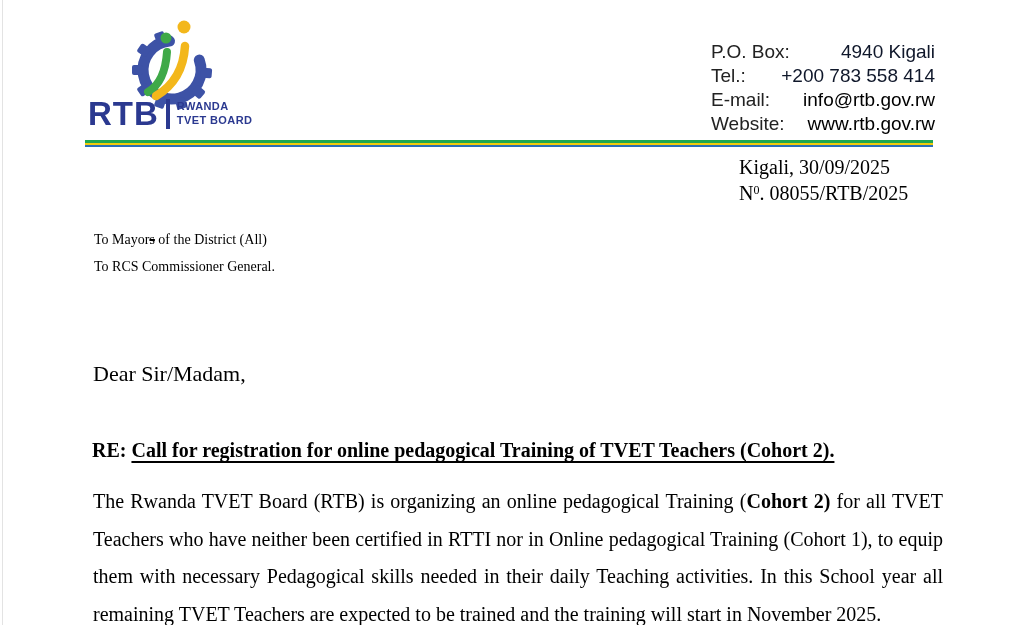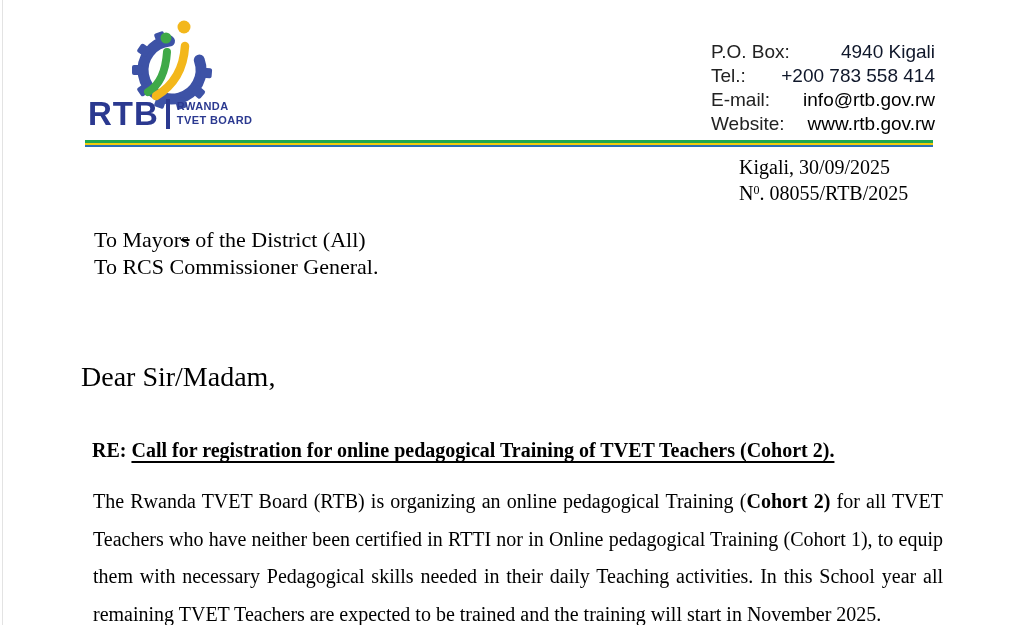--- a/index.html
+++ b/index.html
@@ -41,26 +41,26 @@
   .stripe .s-blue{height:2px;background:#2C70B7;}
   
   .meta{
     position:absolute;left:723px;top:156px;
     font-size:20px;font-weight:normal;line-height:23px;margin-left:16px;
   }
   .meta sup{font-size:12px;vertical-align:6px;}
   
   .recipients{
     position:absolute;left:94px;top:226px;
-    font-size:22px;line-height:27px;
+    font-size:14px;line-height:27px;
   }
   .struck{text-decoration:line-through;text-decoration-thickness:1.5px;}
   .salutation{
-    position:absolute;left:81px;top:361px;
-    font-size:28px;
+    position:absolute;left:93px;top:361px;
+    font-size:22px;
   }
   .subject{
     position:absolute;left:92px;top:439px;
     font-size:20px;font-weight:bold;
   }
   .subject .u{
     text-decoration:underline;
     text-decoration-thickness:2px;
     text-underline-offset:4px;
   }

